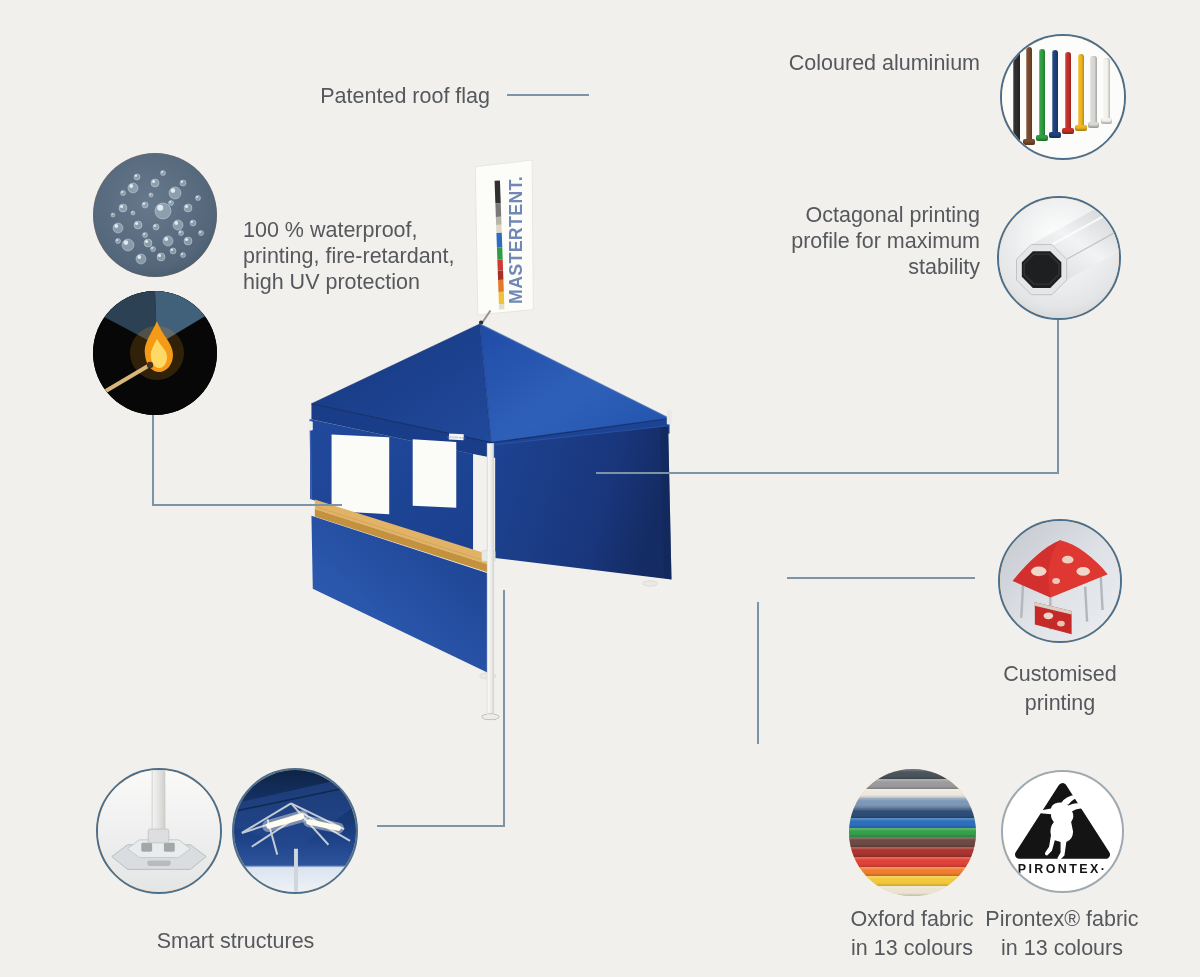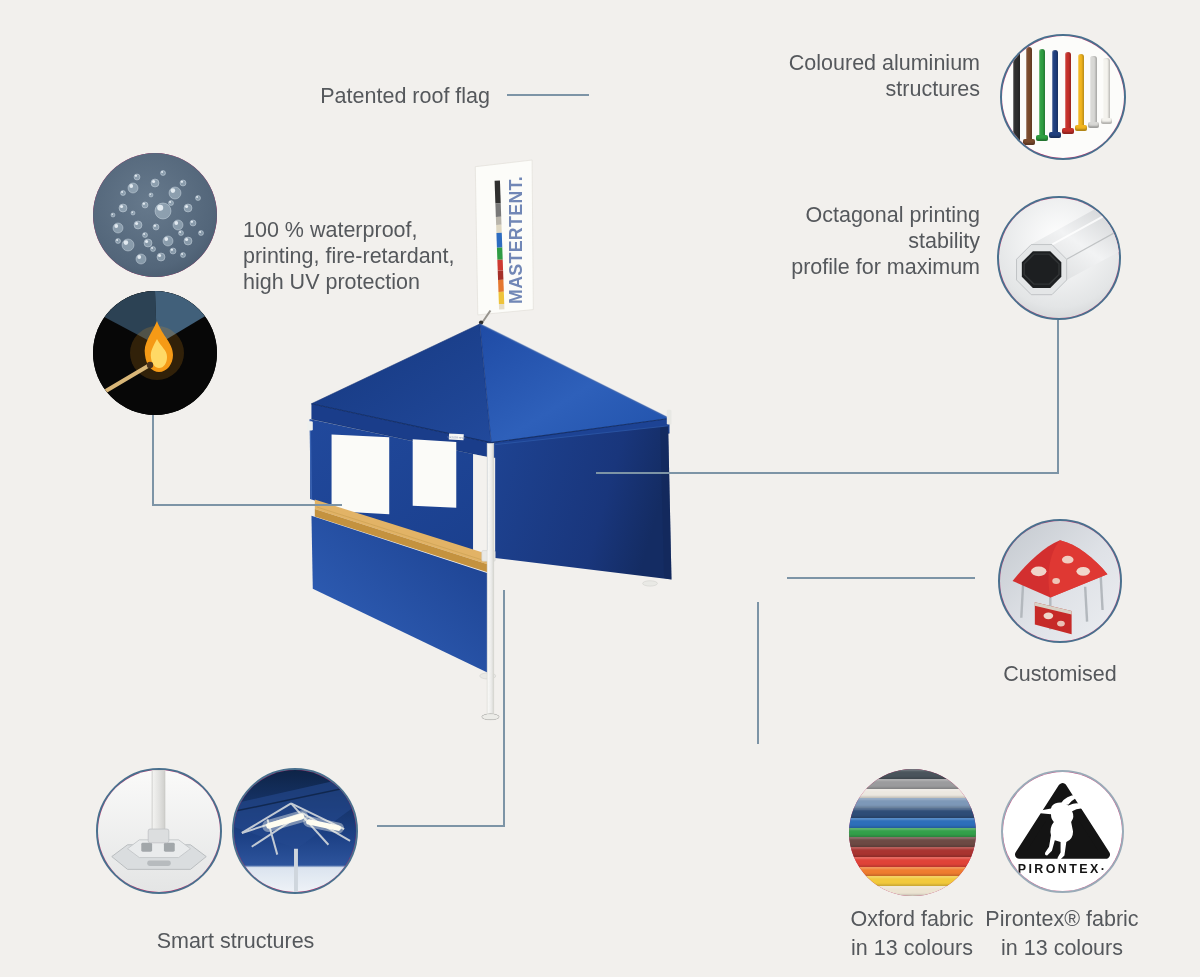--- a/index.html
+++ b/index.html
@@ -6,21 +6,21 @@
   body {
     width:1200px; height:977px; position:relative; overflow:hidden;
     background:var(--background,#f2f0ed);
     font-family:"Liberation Sans", sans-serif;
   }
   .callout { position:absolute; color:var(--text,#55585c); font-size:21.5px; line-height:26px; z-index:7; }
   .callout.ra { text-align:right; }
   .callout.ctr { text-align:center; }
   .callout.big-lh { line-height:29px; }
   .line { position:absolute; background:var(--connector_line,#7d94a6); z-index:6; }
-  .circle { position:absolute; border-radius:50%; overflow:hidden; z-index:5; box-sizing:border-box; background:#be185d; }
+  .circle { position:absolute; border-radius:50%; overflow:hidden; z-index:5; box-sizing:border-box; background:#fdba74; }
   .ring { border:2px solid var(--circle_border,#4a708e); }
   .ring-light { border:2px solid #9aabb8; }
   .circle svg { display:block; width:100%; height:100%; }
   
   .stripes { display:flex; flex-direction:column; width:100%; height:100%; }
   .stripe { flex:1; }
   
   .pole-wrap { position:relative; width:100%; height:100%; background:#fcfcfa; }
   .pole { position:absolute; width:6.5px; border-radius:3px 3px 1px 1px; box-shadow:inset -1.5px 0 1.5px rgba(0,0,0,.22), inset 1px 0 1px rgba(255,255,255,.35); }
   .pole-foot { position:absolute; width:11.5px; height:6px; border-radius:2px; box-shadow:inset 0 -2px 2px rgba(0,0,0,.28); }
@@ -44,31 +44,31 @@
 </div>
 
 <div class="callout" style="left:243px; top:217px;">
   <div>100 % waterproof,</div>
   <div>printing, fire-retardant,</div>
   <div>high UV protection</div>
 </div>
 
 <div class="callout ra" style="right:220px; top:50px; width:300px;">
   <div>Coloured aluminium</div>
-  <div>structures</div>
 </div>
 
 <div class="callout ra" style="right:220px; top:202px; width:300px;">
   <div>Octagonal printing</div>
+  <div>profile for maximum</div>
   <div>stability</div>
-  <div>profile for maximum</div>
 </div>
 
 <div class="callout ctr big-lh" style="left:960px; top:660px; width:200px;">
   <div>Customised</div>
+  <div>printing</div>
 </div>
 
 <div class="callout ctr" style="left:133px; top:928px; width:205px;">
   <span>Smart structures</span>
 </div>
 
 <div class="callout ctr big-lh" style="left:812px; top:905px; width:200px;">
   <div>Oxford fabric</div>
   <div>in 13 colours</div>
 </div>

